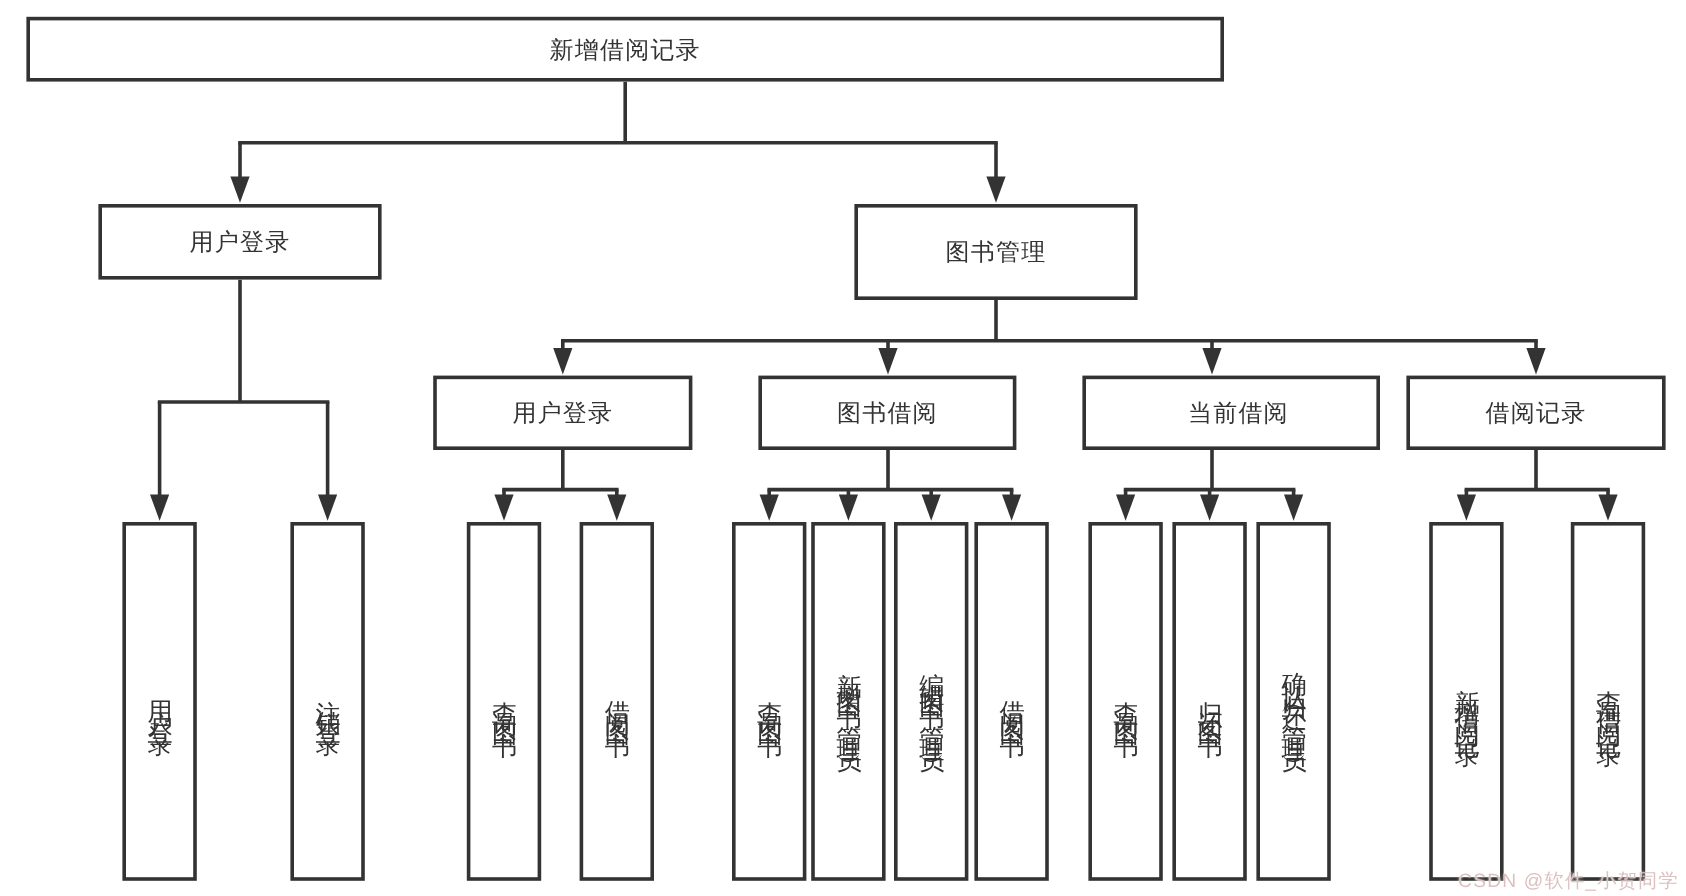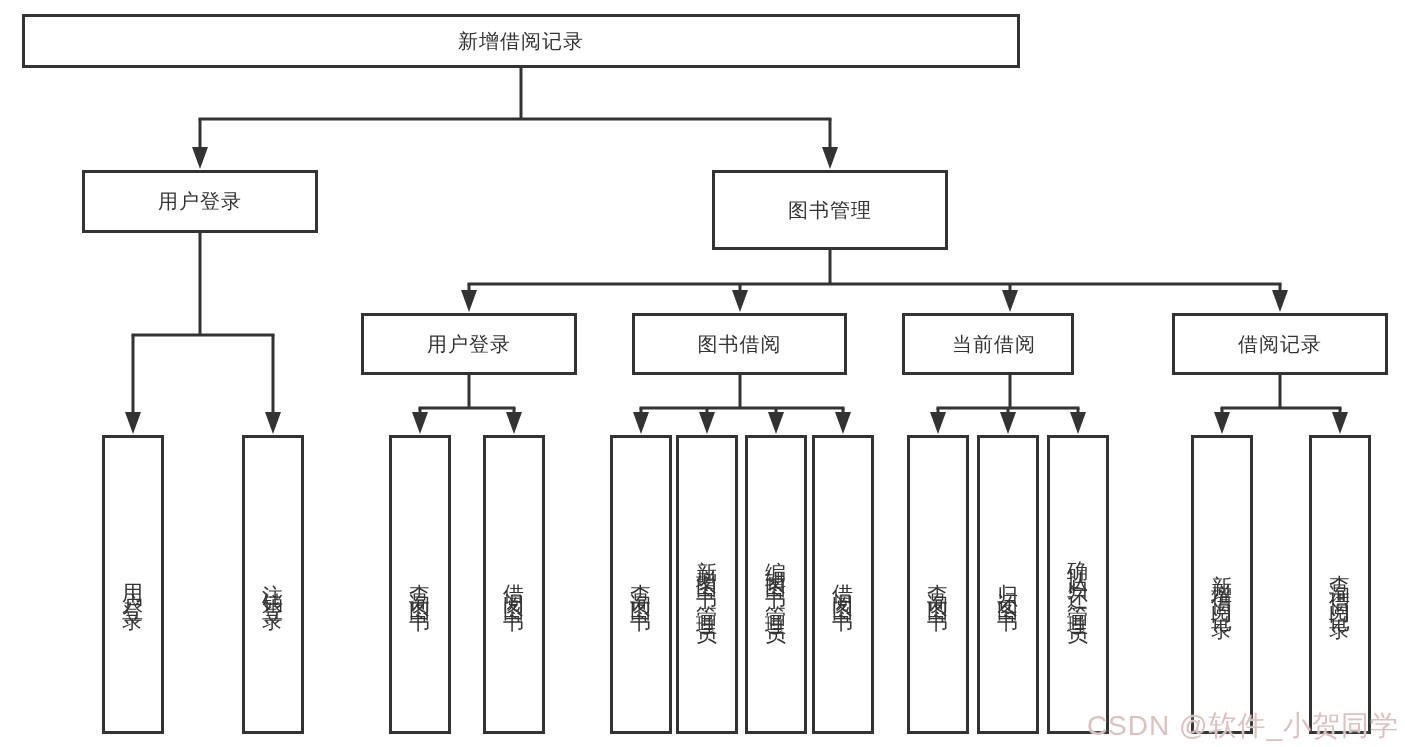--- a/index.html
+++ b/index.html
@@ -42,21 +42,21 @@
     text-orientation: mixed;
     font-size: 21px;
     letter-spacing: 9px;
     line-height: 1;
     white-space: nowrap;
   }
   .watermark {
     position: absolute;
     right: 6px;
     bottom: 2px;
-    font-size: 28px;
+    font-size: 16px;
     color: #dcc1c1;
     text-shadow: 0 0 2px #ffffff;
     z-index: 3;
     letter-spacing: 1px;
     white-space: nowrap;
   }
 </style>
 </head>
 <body>
 
@@ -145,21 +145,21 @@
   <div class="box hbox" style="left:712px; top:170px; width:236px; height:80px;">
     <span>图书管理</span>
   </div>
 
   <div class="box hbox" style="left:361px; top:313px; width:216px; height:62px;">
     <span>用户登录</span>
   </div>
   <div class="box hbox" style="left:632px; top:313px; width:215px; height:62px;">
     <span>图书借阅</span>
   </div>
-  <div class="box hbox" style="left:902px; top:313px; width:172px; height:62px;padding-left:12px;">
+  <div class="box hbox" style="left:902px; top:313px; width:248px; height:62px;padding-left:12px;">
     <span>当前借阅</span>
   </div>
   <div class="box hbox" style="left:1172px; top:313px; width:216px; height:62px;">
     <span>借阅记录</span>
   </div>
 
   <div class="box leaf" style="left:102px; top:435px; width:62px; height:299px;">
     <span>用户登录</span>
   </div>
   <div class="box leaf" style="left:242px; top:435px; width:62px; height:299px;">

